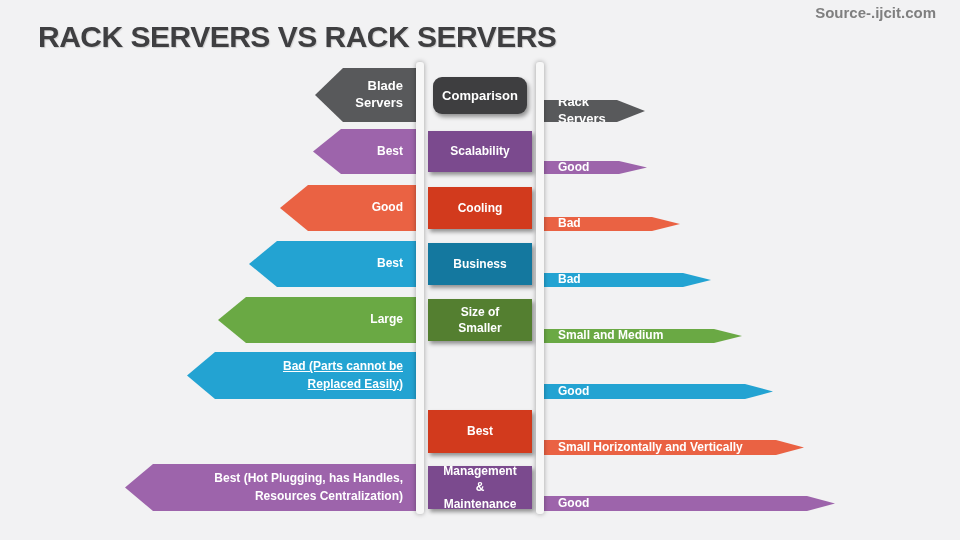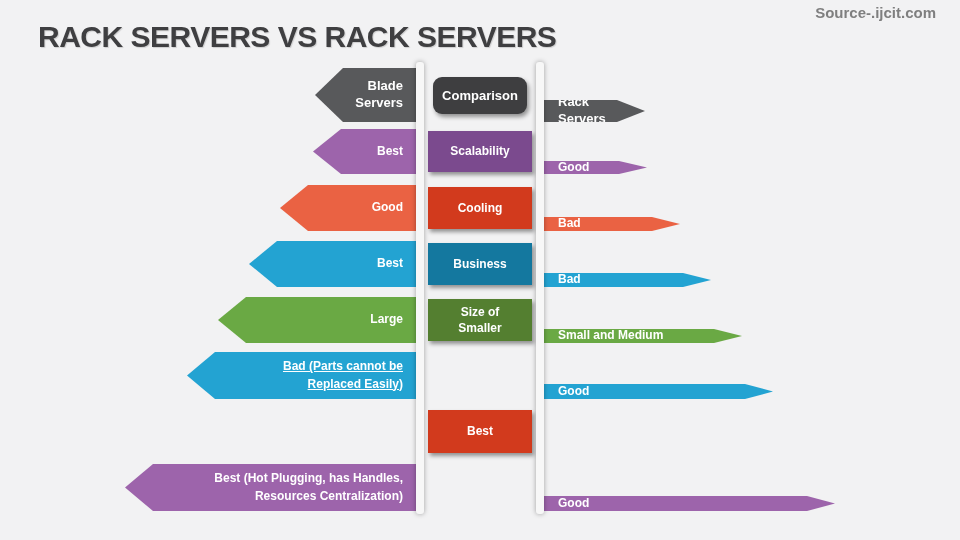--- a/index.html
+++ b/index.html
@@ -156,22 +156,28 @@
   </div>
   <div class="arrow arrow-right">
     <span>Good</span>
   </div>
 </div>
 
 <div class="row row-6 c-orange">
   <div class="center-box">
     <span>Best</span>
   </div>
+  <div class="arrow arrow-right">
+    <span>Small Horizontally and Vertically</span>
+  </div>
 </div>
 
 <div class="row row-7 c-purple">
   <div class="arrow arrow-left">
     <span class="w205">Best (Hot Plugging, has Handles, Resources Centralization)</span>
+  </div>
+  <div class="center-box">
+    <span>Management &amp; Maintenance</span>
   </div>
   <div class="arrow arrow-right">
     <span>Good</span>
   </div>
 </div>
 
 </body></html>

